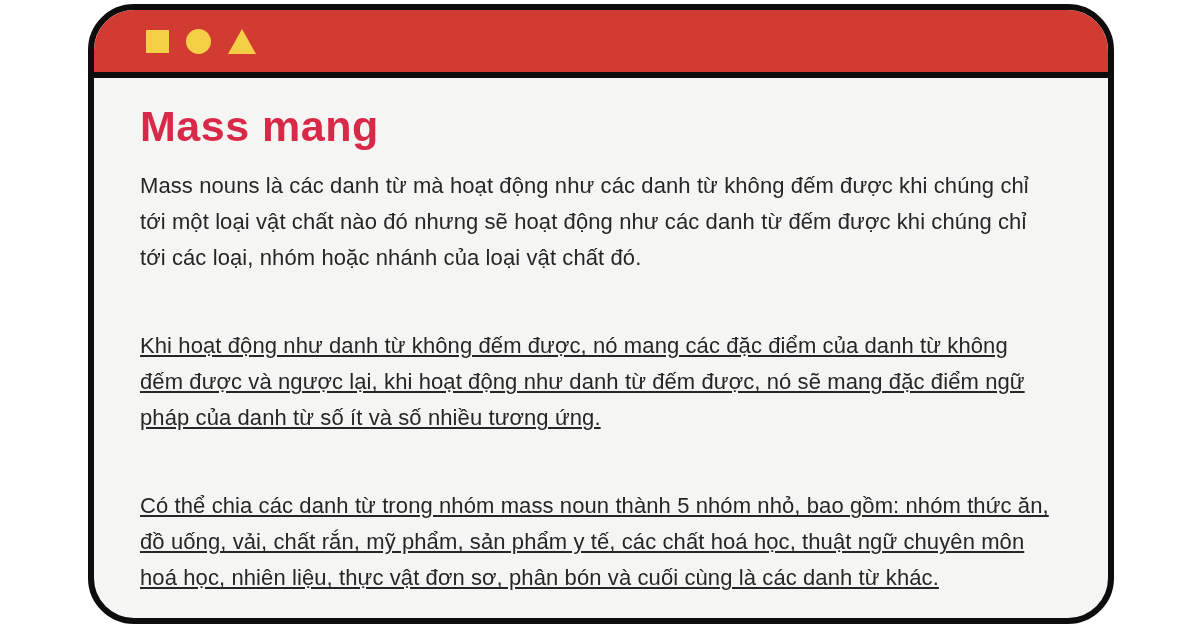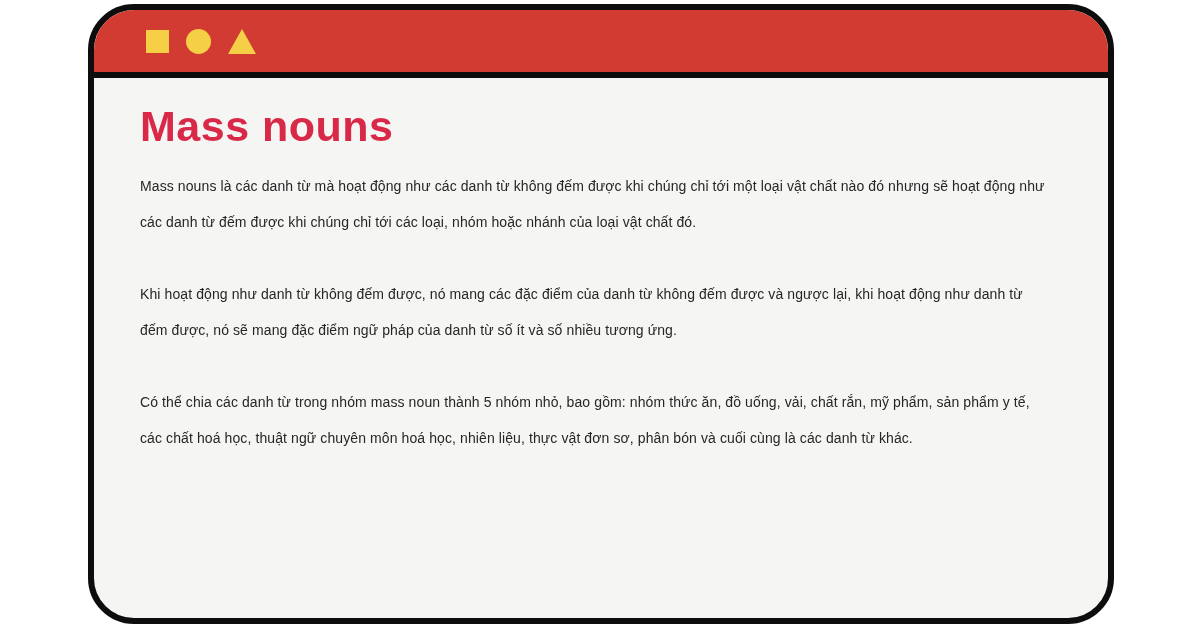--- a/index.html
+++ b/index.html
@@ -61,39 +61,40 @@
     margin: 0;
     color: #d92949;
     font-size: 43px;
     font-weight: 700;
     letter-spacing: 0.5px;
     line-height: 1.15;
   }
   .body-paragraph {
     margin: 17px 0 0 0;
     color: #262626;
-    font-size: 14px;
+    font-size: 22px;
     line-height: 36px;
     letter-spacing: 0.1px;
     max-width: 915px;
   }
   .body-paragraph + .body-paragraph {
-    margin-top: 36px;
+    margin-top: 52px;
+    text-decoration: underline;
   }
 </style>
 </head>
 <body>
 
 <div class="canvas">
   <div class="window">
     <div class="titlebar">
       <span class="shape shape-square"></span>
       <span class="shape shape-circle"></span>
       <span class="shape shape-triangle"></span>
     </div>
     <div class="content">
-      <h1 class="page-title">Mass nouns</h1>
+      <h1 class="page-title">Mass mang</h1>
       <p class="body-paragraph">Mass nouns là các danh từ mà hoạt động như các danh từ không đếm được khi chúng chỉ tới một loại vật chất nào đó nhưng sẽ hoạt động như các danh từ đếm được khi chúng chỉ tới các loại, nhóm hoặc nhánh của loại vật chất đó.</p>
       <p class="body-paragraph">Khi hoạt động như danh từ không đếm được, nó mang các đặc điểm của danh từ không đếm được và ngược lại, khi hoạt động như danh từ đếm được, nó sẽ mang đặc điểm ngữ pháp của danh từ số ít và số nhiều tương ứng.</p>
       <p class="body-paragraph">Có thể chia các danh từ trong nhóm mass noun thành 5 nhóm nhỏ, bao gồm: nhóm thức ăn, đồ uống, vải, chất rắn, mỹ phẩm, sản phẩm y tế, các chất hoá học, thuật ngữ chuyên môn hoá học, nhiên liệu, thực vật đơn sơ, phân bón và cuối cùng là các danh từ khác.</p>
     </div>
   </div>
 </div>
 
 </body></html>

